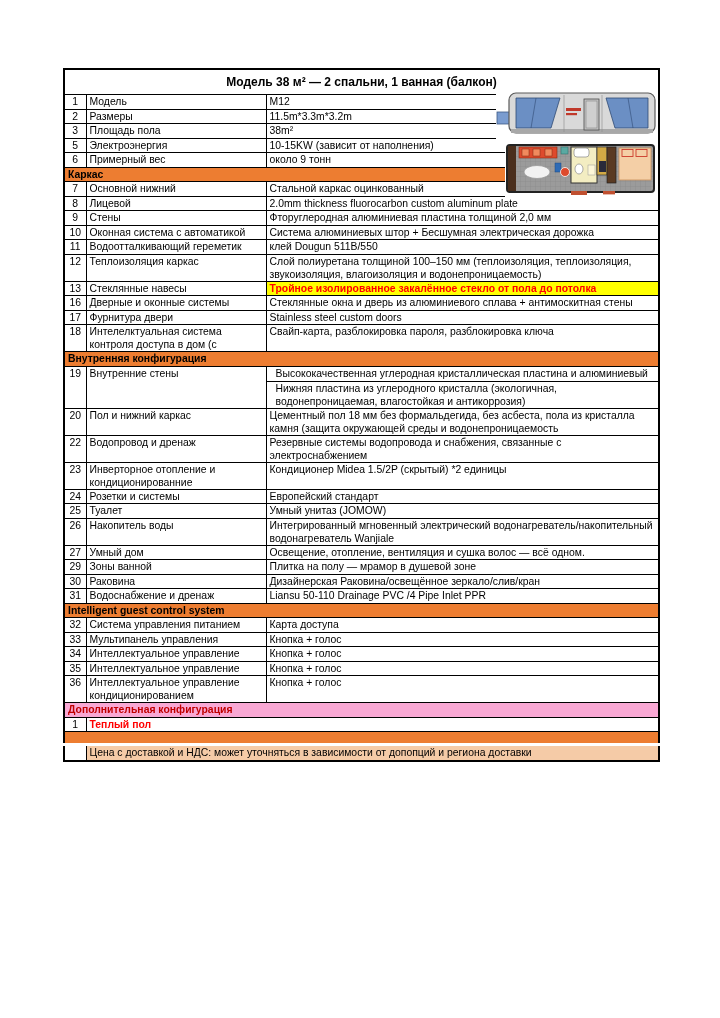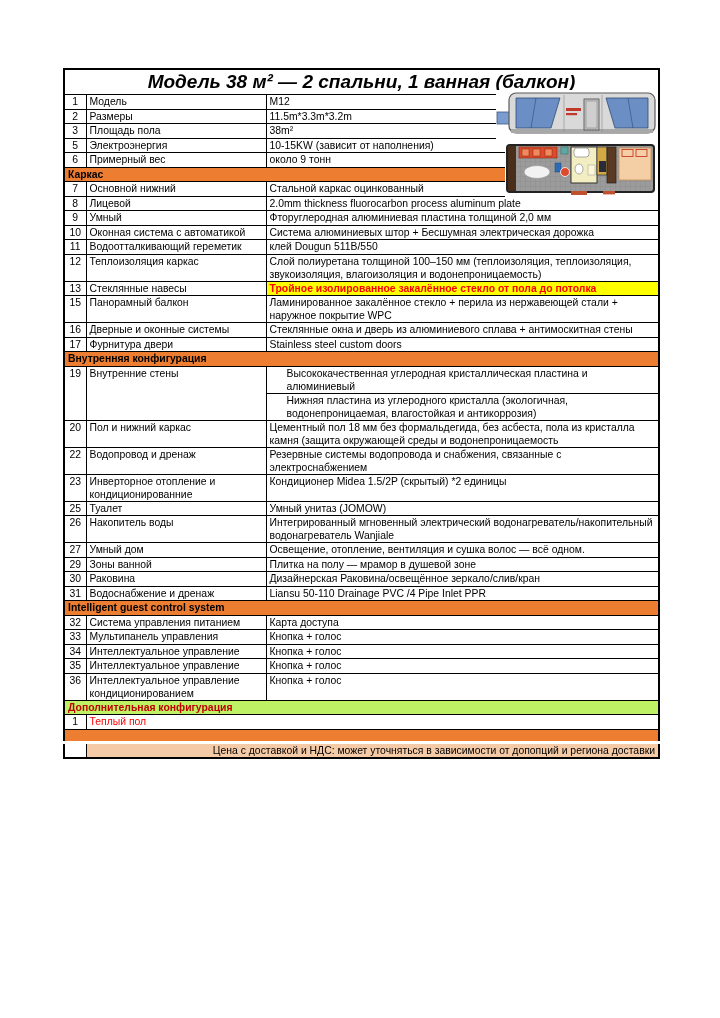--- a/index.html
+++ b/index.html
@@ -1,30 +1,30 @@
 <!DOCTYPE html>
 <html><head>
 <meta charset="utf-8">
 <style>
   html,body{margin:0;padding:0;background:#fff;}
   body{width:720px;height:1018px;position:relative;font-family:"Liberation Sans",sans-serif;color:#000;}
   .page{position:absolute;inset:0;background:#fff;}
   table.spec{position:absolute;left:63px;top:68px;width:595px;border-collapse:collapse;table-layout:fixed;border:2px solid #000;}
   td{border:1px solid #000;font-size:10.4px;line-height:13px;padding:0 3px;vertical-align:top;height:13.5px;overflow:hidden;word-wrap:break-word;}
-  td.title{font-size:19px;font-weight:bold;text-align:center;height:24px;line-height:24px;vertical-align:middle;font-style:italic;}
+  td.title{font-size:12px;font-weight:bold;text-align:center;height:24px;line-height:24px;vertical-align:middle;}
   td.num{text-align:center;padding:0 1px;}
   td.section{font-weight:bold;text-align:left;vertical-align:middle;height:13.5px;margin-top:8px;}
   td.section.orange{background:#ED7D31;color:#000;}
-  td.section.yellow{background:#bef264;color:#C00000;}
+  td.section.yellow{background:#f9a8d4;color:#C00000;}
   td.section.gap-after{border-bottom:3px solid #fff;height:11px;}
   td.value.highlight{background:#FFFF00;color:#FF0000;font-weight:bold;margin-left:24px;}
-  td.label.red{color:#FF0000;font-weight:normal;}
-  td.price{background:#F5CBA7;text-align:right;vertical-align:middle;}
+  td.label.red{color:#FF0000;font-weight:bold;}
+  td.price{background:#F5CBA7;text-align:left;vertical-align:middle;}
   td.vsplit{padding:0;}
-  td.vsplit div{padding:0 20px;border-bottom:1px solid #000;min-height:14px;}
+  td.vsplit div{padding:0 9px;border-bottom:1px solid #000;min-height:14px;}
   td.vsplit div:last-child{border-bottom:none;}
   .img-box{position:absolute;background:#fff;}
   .img-box svg{display:block;width:100%;height:100%;}
   #elevation{left:496px;top:90px;width:162px;height:50px;}
   #floorplan{left:505px;top:141px;width:153px;height:56px;}
 </style>
 </head>
 <body>
 
 <div class="page">
@@ -68,25 +68,25 @@
           <td class="section orange" colspan="3">Каркас</td>
         </tr>
         <tr>
           <td class="num">7</td>
           <td class="label">Основной нижний</td>
           <td class="value ">Стальной каркас оцинкованный</td>
         </tr>
         <tr>
           <td class="num">8</td>
           <td class="label">Лицевой</td>
-          <td class="value ">2.0mm thickness fluorocarbon process aluminum plate</td>
+          <td class="value ">2.0mm thickness fluorocarbon custom aluminum plate</td>
         </tr>
         <tr>
           <td class="num">9</td>
-          <td class="label">Умный</td>
+          <td class="label">Стены</td>
           <td class="value ">Фторуглеродная алюминиевая пластина толщиной 2,0 мм</td>
         </tr>
         <tr>
           <td class="num">10</td>
           <td class="label">Оконная система с автоматикой</td>
           <td class="value "> Система алюминиевых штор + Бесшумная электрическая дорожка</td>
         </tr>
         <tr>
           <td class="num">11</td>
           <td class="label">Водоотталкивающий гереметик</td>
@@ -96,33 +96,33 @@
           <td class="num">12</td>
           <td class="label">Теплоизоляция каркас</td>
           <td class="value ">Слой полиуретана толщиной 100–150 мм (теплоизоляция, теплоизоляция, звукоизоляция, влагоизоляция и водонепроницаемость)</td>
         </tr>
         <tr>
           <td class="num">13</td>
           <td class="label">Стеклянные навесы</td>
           <td class="value highlight">Тройное изолированное закалённое стекло от пола до потолка</td>
         </tr>
         <tr>
-          <td class="num">15</td>
-          <td class="label">Панорамный балкон</td>
-          <td class="value ">Ламинированное закалённое стекло + перила из нержавеющей стали + наружное покрытие WPC</td>
-        </tr>
-        <tr>
           <td class="num">16</td>
           <td class="label">Дверные и оконные системы</td>
           <td class="value ">Стеклянные окна и дверь из алюминиевого сплава + антимоскитная стены</td>
         </tr>
         <tr>
           <td class="num">17</td>
           <td class="label">Фурнитура двери</td>
           <td class="value ">Stainless steel custom doors</td>
+        </tr>
+        <tr>
+          <td class="num">18</td>
+          <td class="label">Интелелктуальная система контроля доступа в дом (с</td>
+          <td class="value ">Свайп-карта, разблокировка пароля, разблокировка ключа</td>
         </tr>
         <tr>
           <td class="section orange" colspan="3">Внутренняя конфигурация</td>
         </tr>
         <tr>
           <td class="num">19</td>
           <td class="label">Внутренние стены</td>
           <td class="value vsplit">
             <div>Высококачественная углеродная кристаллическая пластина и алюминиевый</div>
             <div>Нижняя пластина из углеродного кристалла (экологичная, водонепроницаемая, влагостойкая и антикоррозия)</div>
@@ -135,20 +135,25 @@
         </tr>
         <tr>
           <td class="num">22</td>
           <td class="label">Водопровод и дренаж</td>
           <td class="value ">Резервные системы  водопровода и снабжения, связанные с электроснабжением</td>
         </tr>
         <tr>
           <td class="num">23</td>
           <td class="label">Инверторное отопление и кондиционированние</td>
           <td class="value ">Кондиционер Midea 1.5/2P (скрытый) *2 единицы</td>
+        </tr>
+        <tr>
+          <td class="num">24</td>
+          <td class="label">Розетки и системы</td>
+          <td class="value ">Европейский стандарт</td>
         </tr>
         <tr>
           <td class="num">25</td>
           <td class="label">Туалет</td>
           <td class="value ">Умный унитаз (JOMOW)</td>
         </tr>
         <tr>
           <td class="num">26</td>
           <td class="label">Накопитель воды</td>
           <td class="value ">Интегрированный мгновенный электрический водонагреватель/накопительный водонагреватель Wanjiale</td>

